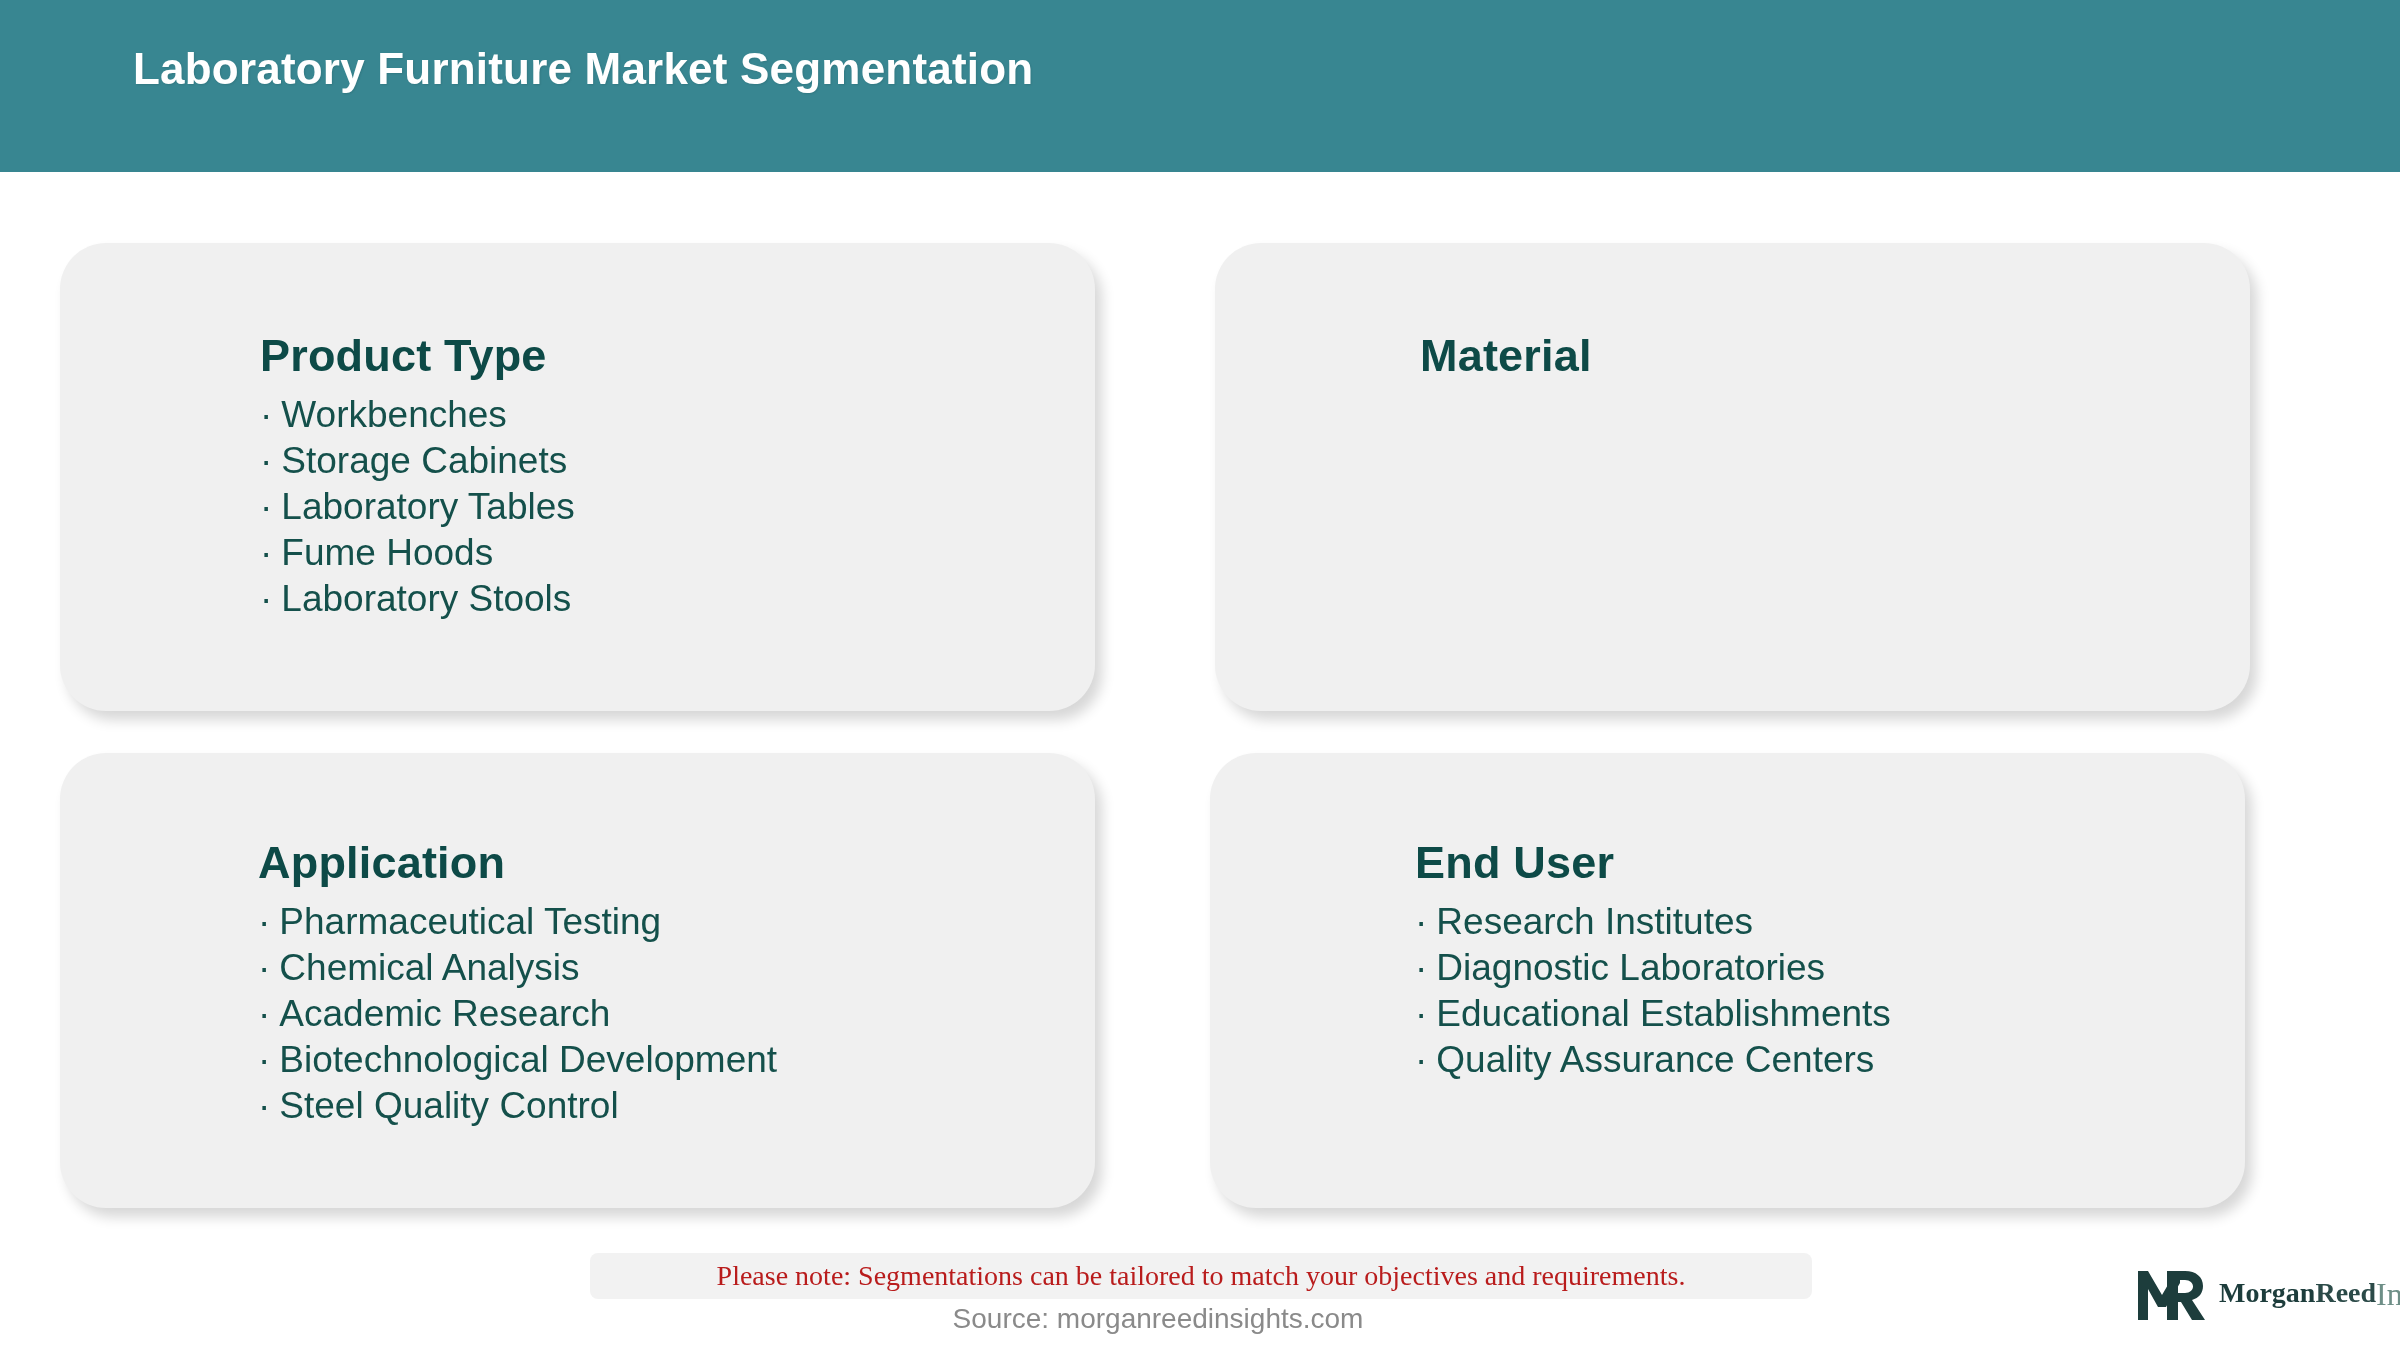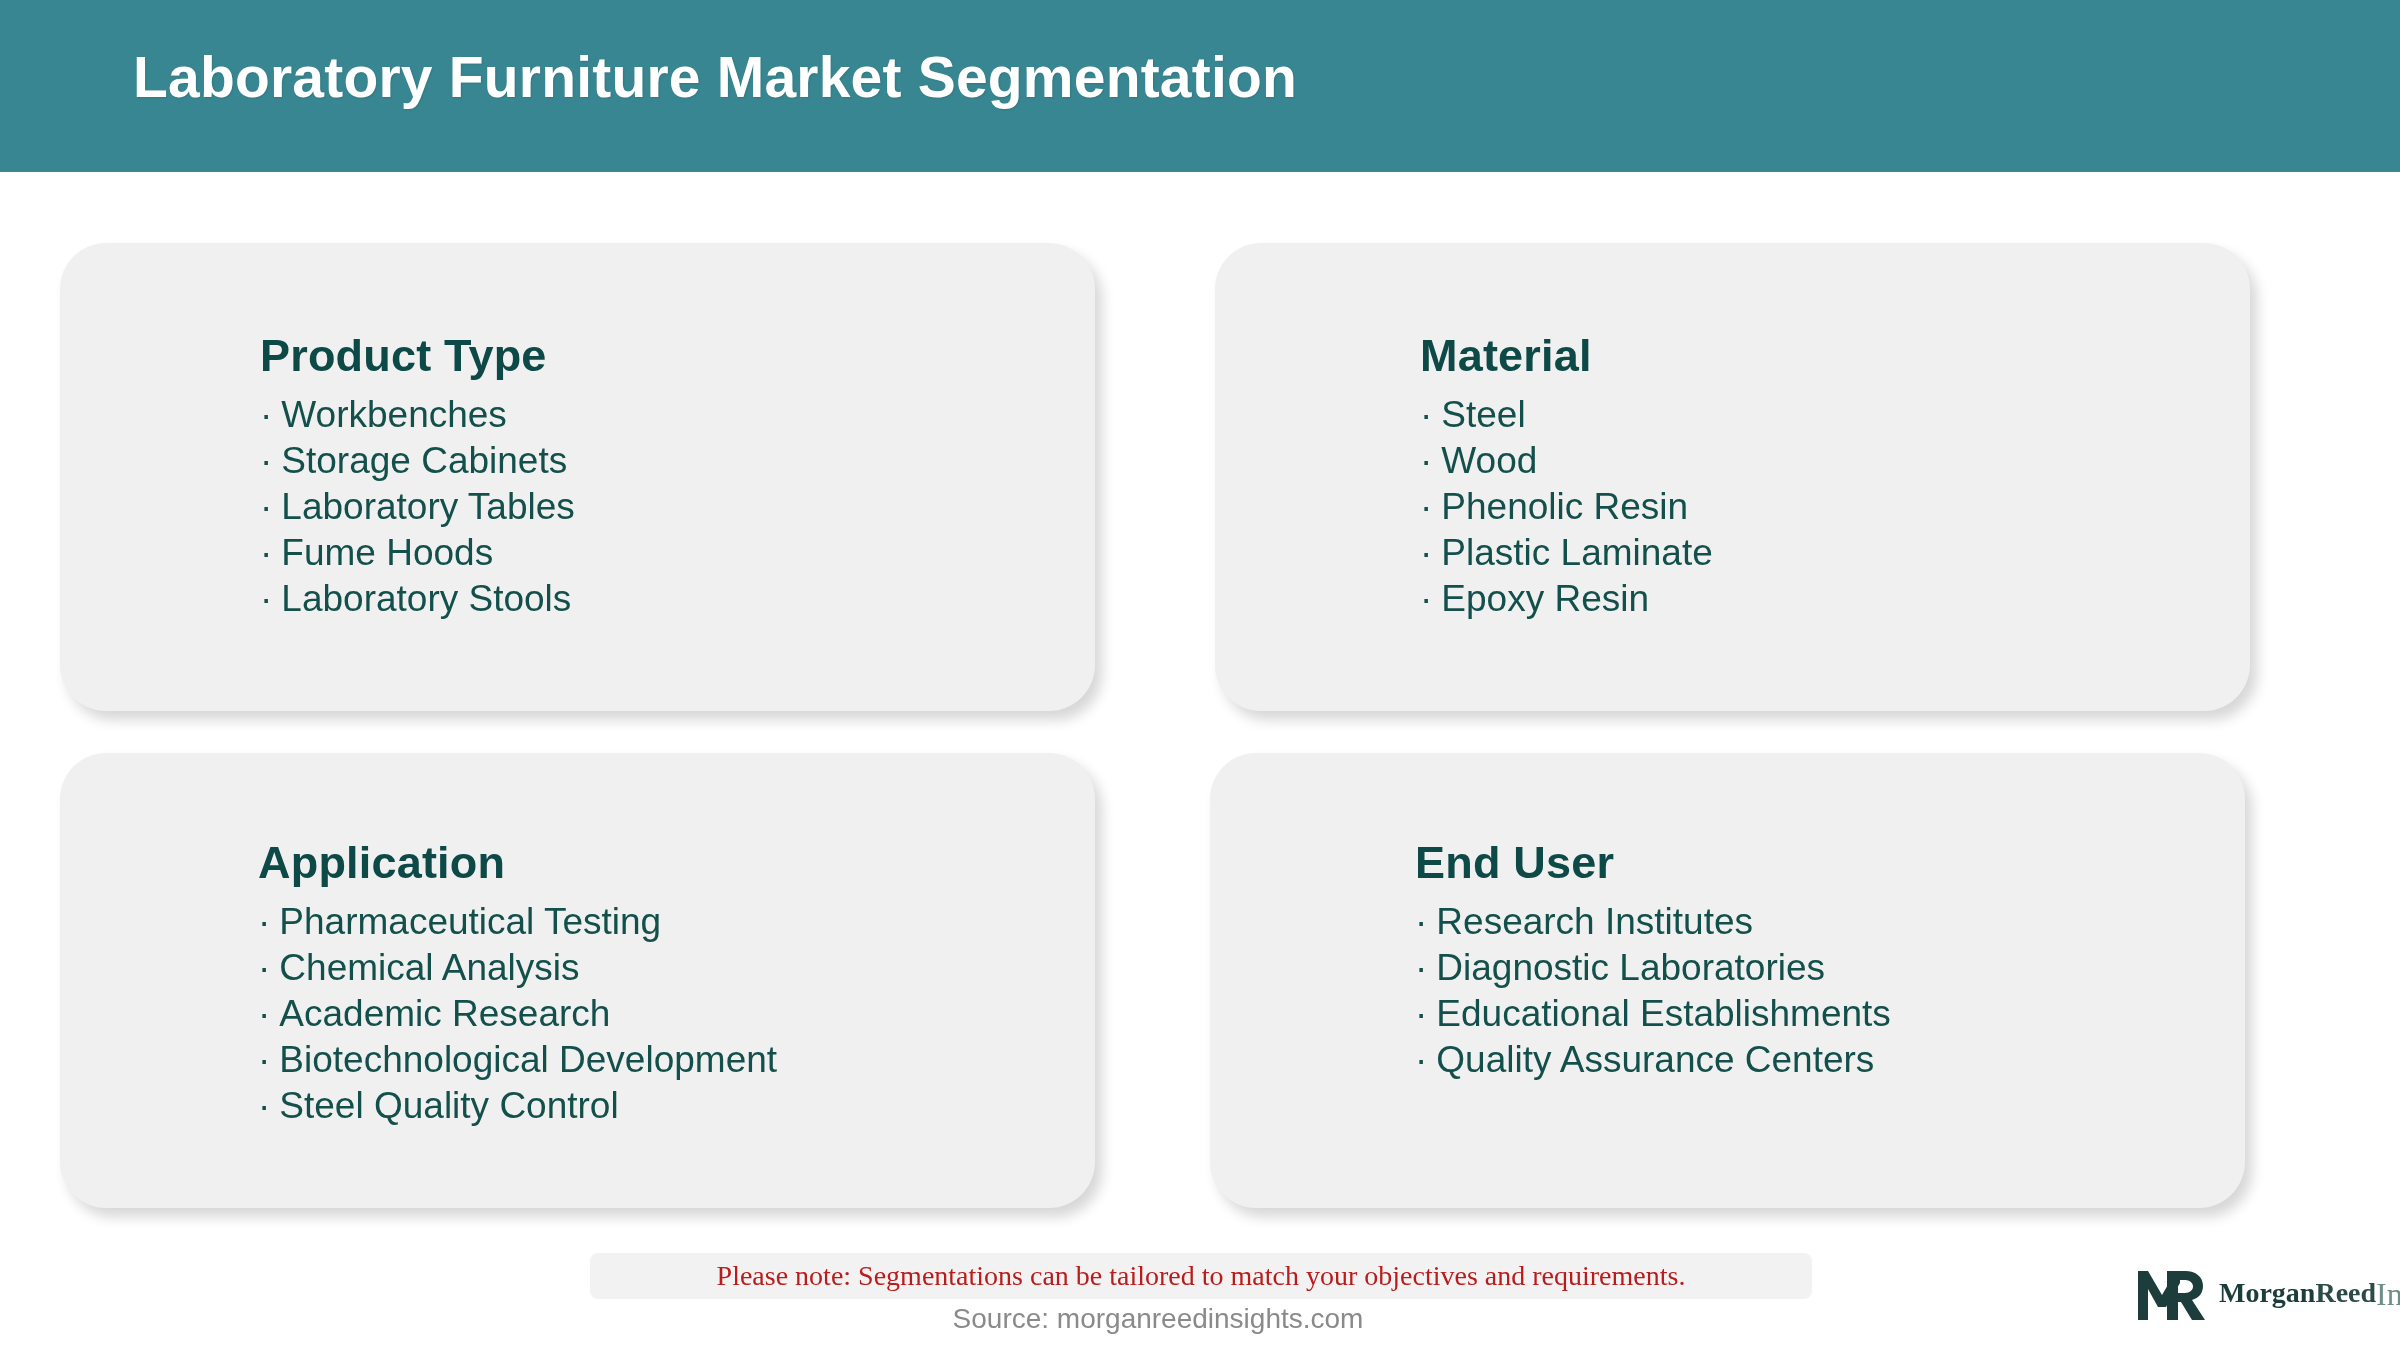--- a/index.html
+++ b/index.html
@@ -26,21 +26,21 @@
     top: 0;
     width: 2400px;
     height: 172px;
     background: #388691;
   }
 
   .header-title {
     position: absolute;
     left: 133px;
     top: 44px;
-    font-size: 57px;
+    font-size: 44px;
     font-weight: bold;
     color: #ffffff;
     letter-spacing: 0.2px;
     white-space: nowrap;
     text-shadow: 1px 1px 2px rgba(0,0,0,0.10);
   }
 
   
   .card {
     position: absolute;
@@ -190,27 +190,20 @@
         <li><span class="bullet">·</span><span>Laboratory Tables</span></li>
         <li><span class="bullet">·</span><span>Fume Hoods</span></li>
         <li><span class="bullet">·</span><span>Laboratory Stools</span></li>
       </ul>
     </div>
   </div>
 
   <div class="card" id="card-material">
     <div class="card-body">
       <div class="card-heading">Material</div>
-      <ul class="card-list">
-        <li><span class="bullet">·</span><span>Steel</span></li>
-        <li><span class="bullet">·</span><span>Wood</span></li>
-        <li><span class="bullet">·</span><span>Phenolic Resin</span></li>
-        <li><span class="bullet">·</span><span>Plastic Laminate</span></li>
-        <li><span class="bullet">·</span><span>Epoxy Resin</span></li>
-      </ul>
     </div>
   </div>
 
   <div class="card" id="card-application">
     <div class="card-body">
       <div class="card-heading">Application</div>
       <ul class="card-list">
         <li><span class="bullet">·</span><span>Pharmaceutical Testing</span></li>
         <li><span class="bullet">·</span><span>Chemical Analysis</span></li>
         <li><span class="bullet">·</span><span>Academic Research</span></li>

